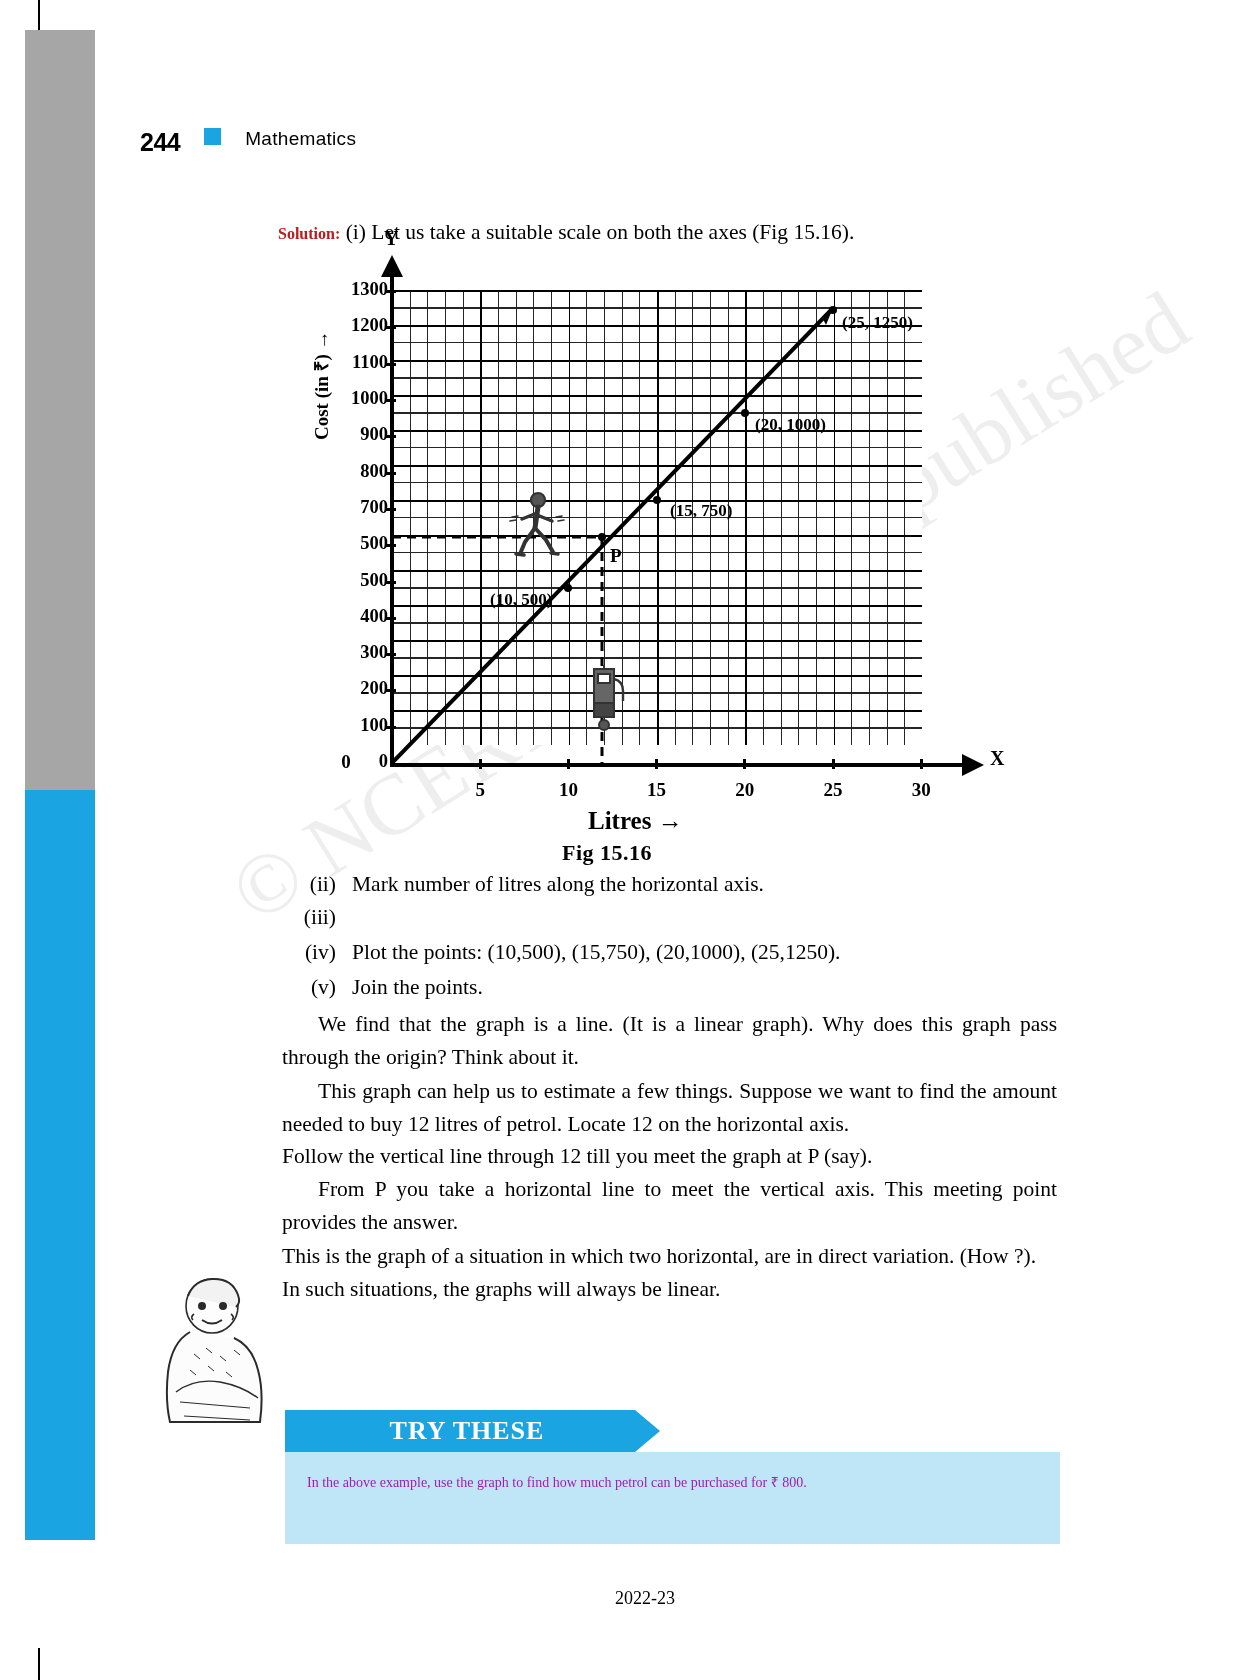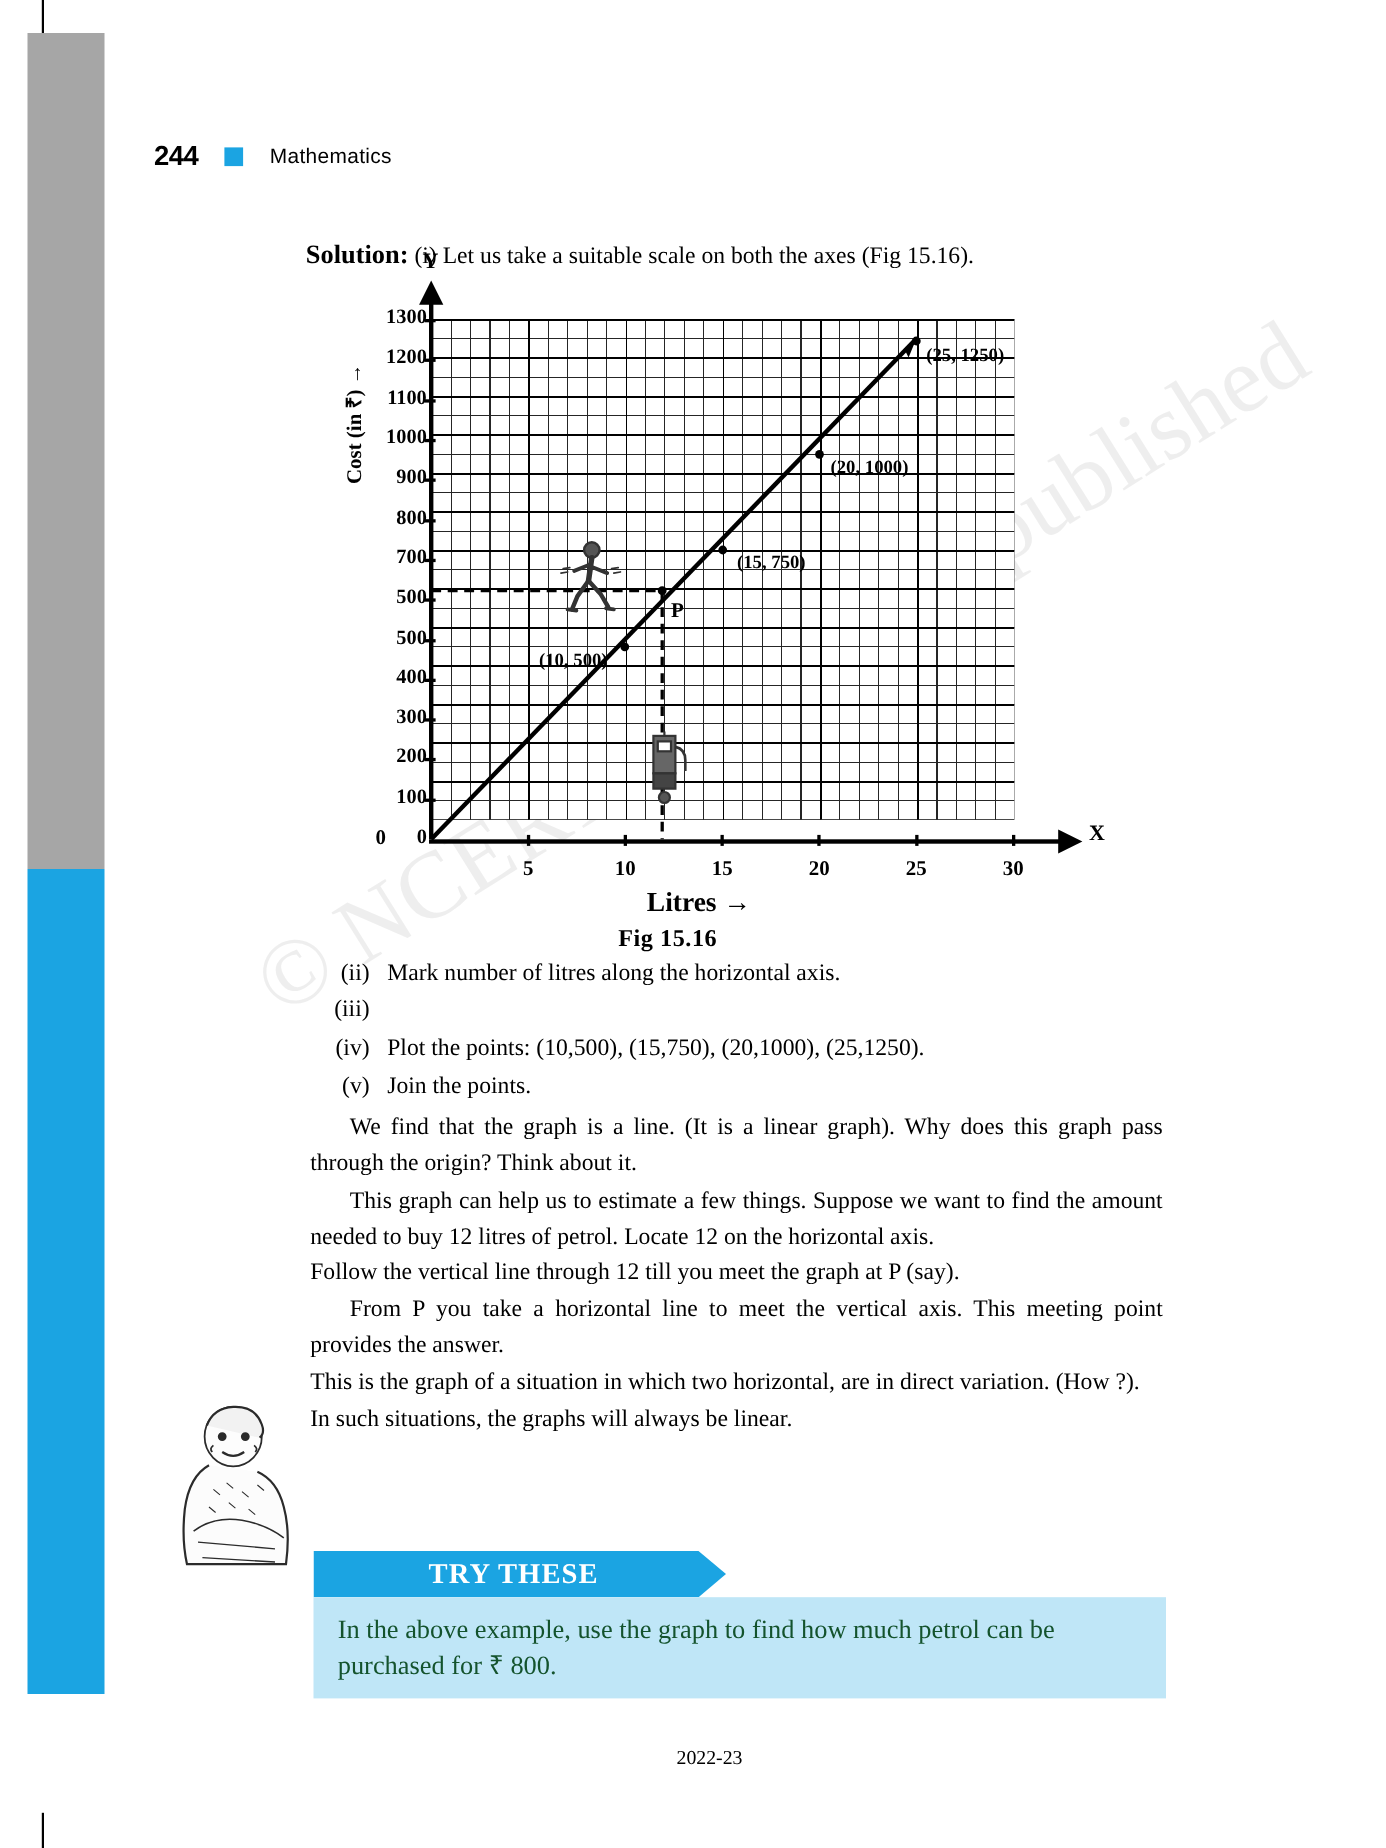--- a/index.html
+++ b/index.html
@@ -8,29 +8,29 @@
     font-family:"Liberation Serif",serif;overflow:hidden;
   }
   
   #gray-bar{position:absolute;left:25px;top:30px;width:70px;height:760px;background:#a6a6a6;}
   #blue-bar{position:absolute;left:25px;top:790px;width:70px;height:750px;background:#1ba4e2;}
   .crop-mark{position:absolute;background:#000;}
   #crop-top{left:38px;top:0px;width:2px;height:30px;}
   #crop-bottom{left:38px;top:1648px;width:2px;height:32px;}
 
   
-  #page-header{position:absolute;left:140px;top:128px;display:flex;align-items:center;gap:24px;}
+  #page-header{position:absolute;left:140px;top:128px;display:flex;gap:24px;}
   #page-number{font-family:"Liberation Sans",sans-serif;font-weight:bold;font-size:25px;color:#000;letter-spacing:-0.5px;}
   #header-square{width:17px;height:17px;background:#1ba4e2;display:inline-block;}
   #header-title{font-family:"Liberation Sans",sans-serif;font-size:19px;color:#000;letter-spacing:.3px;}
 
   
   .para{position:absolute;font-size:21.5px;line-height:33px;color:#000;}
   #solution-line{left:278px;top:216px;width:760px;}
-  #solution-label{color:#000000;font-weight:bold;font-size:24px;font-family:"Liberation Serif",serif;}
+  #solution-label{color:#b91c1c;font-weight:bold;font-size:16px;font-family:"Liberation Serif",serif;}
 
   .listrow{position:absolute;font-size:21.5px;color:#000;display:flex;}
   .listrow .marker{width:56px;text-align:right;padding-right:16px;}
   .listrow .txt{white-space:nowrap;}
 
   
   #figure-wrap{position:absolute;left:330px;top:255px;width:670px;height:600px;}
   #grid-area{position:absolute;left:62px;top:35px;width:530px;height:455px;
              background-color:#fff;}
   #grid-minor{position:absolute;inset:0;
@@ -70,21 +70,21 @@
 
   
   .doodle{position:absolute;font-size:0;}
 
   
   #try-these-banner{position:absolute;left:285px;top:1410px;width:375px;height:42px;}
   #try-these-text{position:absolute;left:12px;top:0;width:340px;height:42px;
      display:flex;align-items:center;justify-content:center;color:#fff;font-weight:bold;
      font-size:26px;letter-spacing:1px;font-family:"Liberation Serif",serif;}
   #try-these-box{position:absolute;left:285px;top:1452px;width:775px;height:92px;background:#bfe6f7;}
-  #try-these-body{position:absolute;left:22px;top:14px;width:730px;font-size:24px;line-height:33px;color:#14532d;}
+  #try-these-body{position:absolute;left:22px;top:14px;width:730px;font-size:14px;line-height:33px;color:#a21caf;}
 
   #footer{position:absolute;left:0;top:1588px;width:1260px;text-align:center;font-size:18px;margin-left:15px;}
 
   
   #watermark{position:absolute;left:200px;top:430px;width:900px;height:900px;
      pointer-events:none;opacity:.16;}
   #wm-text{position:absolute;left:40px;top:420px;transform:rotate(-32deg);transform-origin:left center;
      font-size:86px;color:#9a9a9a;white-space:nowrap;font-family:"Liberation Serif",serif;}
 
   

